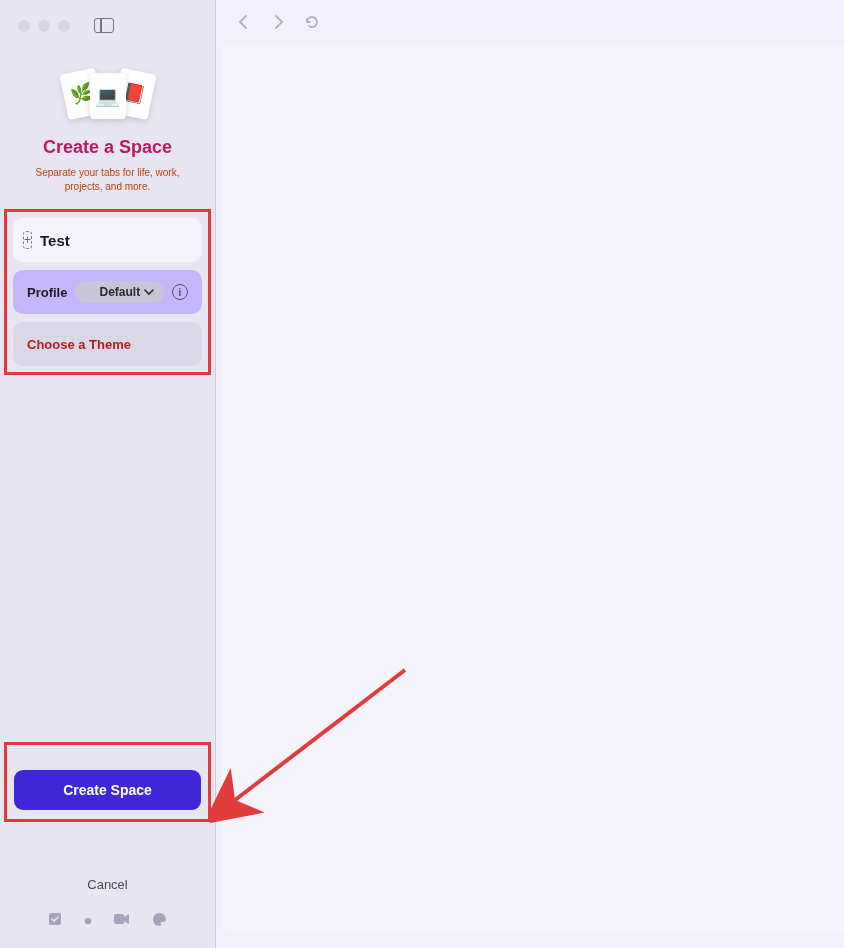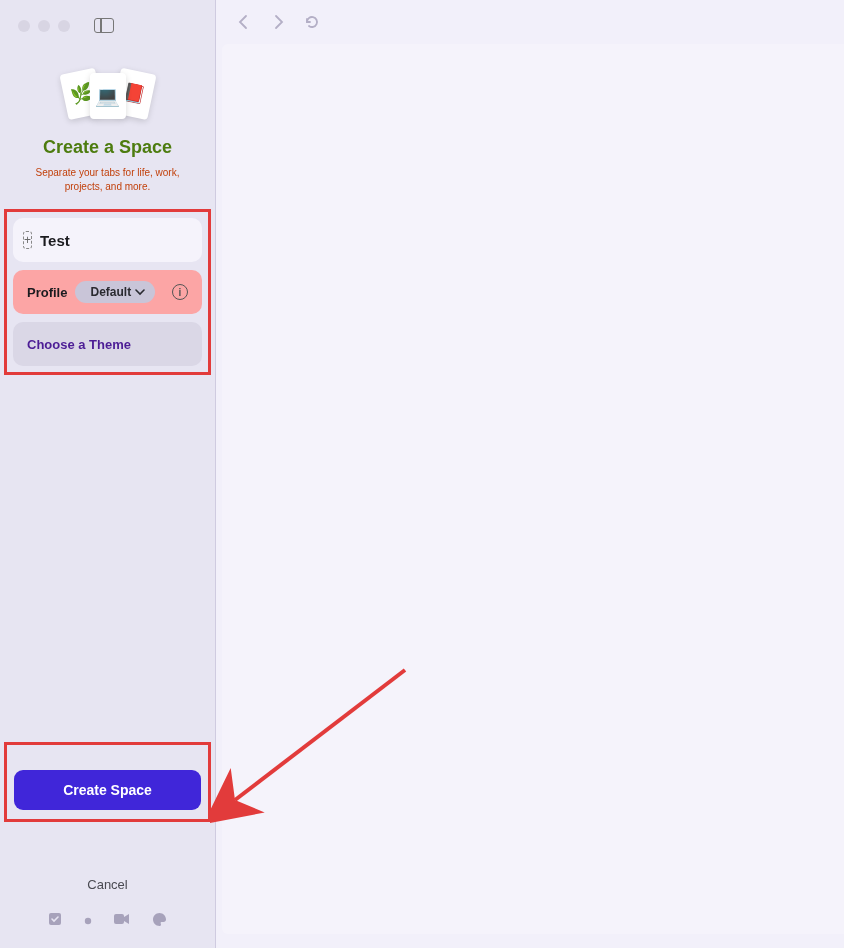--- a/index.html
+++ b/index.html
@@ -81,21 +81,21 @@
     .card.left { transform: rotate(-12deg) translateX(10px); z-index: 0; }
     .card.center { z-index: 2; }
     .card.right { transform: rotate(12deg) translateX(-10px); z-index: 1; }
     .card .glyph { font-size: 18px; }
     .card.left .glyph { color: #2fa24b; }
     .card.center .glyph { color: #555; font-size: 20px; }
     .card.right .glyph { color: #cf3a3a; }
     .hero h1 {
       font-size: 18px;
       font-weight: 700;
-      color: #4d7c0f;
+      color: #be185d;
       margin-bottom: 8px;
     }
     .hero p {
       font-size: 10px;
       line-height: 1.35;
       color: #c2410c;
     }
     .highlight-box-1 {
       border: 3px solid #e23b3b;
       margin: 10px 4px 0 4px;
@@ -127,38 +127,38 @@
       border: none;
       outline: none;
       background: transparent;
       font-size: 15px;
       color: #1b1b1f;
       flex: 1;
       font-family: inherit;
       font-weight: bold;
     }
     .profile-row {
-      background: #fca5a5;
+      background: #c4b5fd;
       border-radius: 10px;
       height: 44px;
       display: flex;
       align-items: center;
       padding: 0 14px;
       margin-bottom: 8px;
       justify-content: space-between;
     }
     .profile-label {
       font-size: 13px;
       font-weight: 600;
       color: #1b1b1f;
     }
     .profile-pill {
       background: #c9c5d8;
       border-radius: 14px;
-      padding: 4px 10px 4px 15px;
+      padding: 4px 10px 4px 24px;
       font-size: 12px;
       font-weight: 600;
       color: #2a2a30;
       display: flex;
       align-items: center;
       gap: 4px;
       margin-left: 8px;
     }
     .profile-pill svg { width: 10px; height: 10px; }
     .info-icon {
@@ -175,21 +175,21 @@
     }
     .theme-row {
       background: #dad7e6;
       border-radius: 10px;
       height: 44px;
       display: flex;
       align-items: center;
       padding: 0 14px;
       font-size: 13px;
       font-weight: 600;
-      color: #4c1d95;
+      color: #b91c1c;
     }
     .spacer { flex: 1; }
     .highlight-box-2 {
       border: 3px solid #e23b3b;
       margin: 0 4px 4px 4px;
       padding: 25px 7px 9px 7px;
     }
     .create-btn {
       width: 100%;
       height: 40px;

